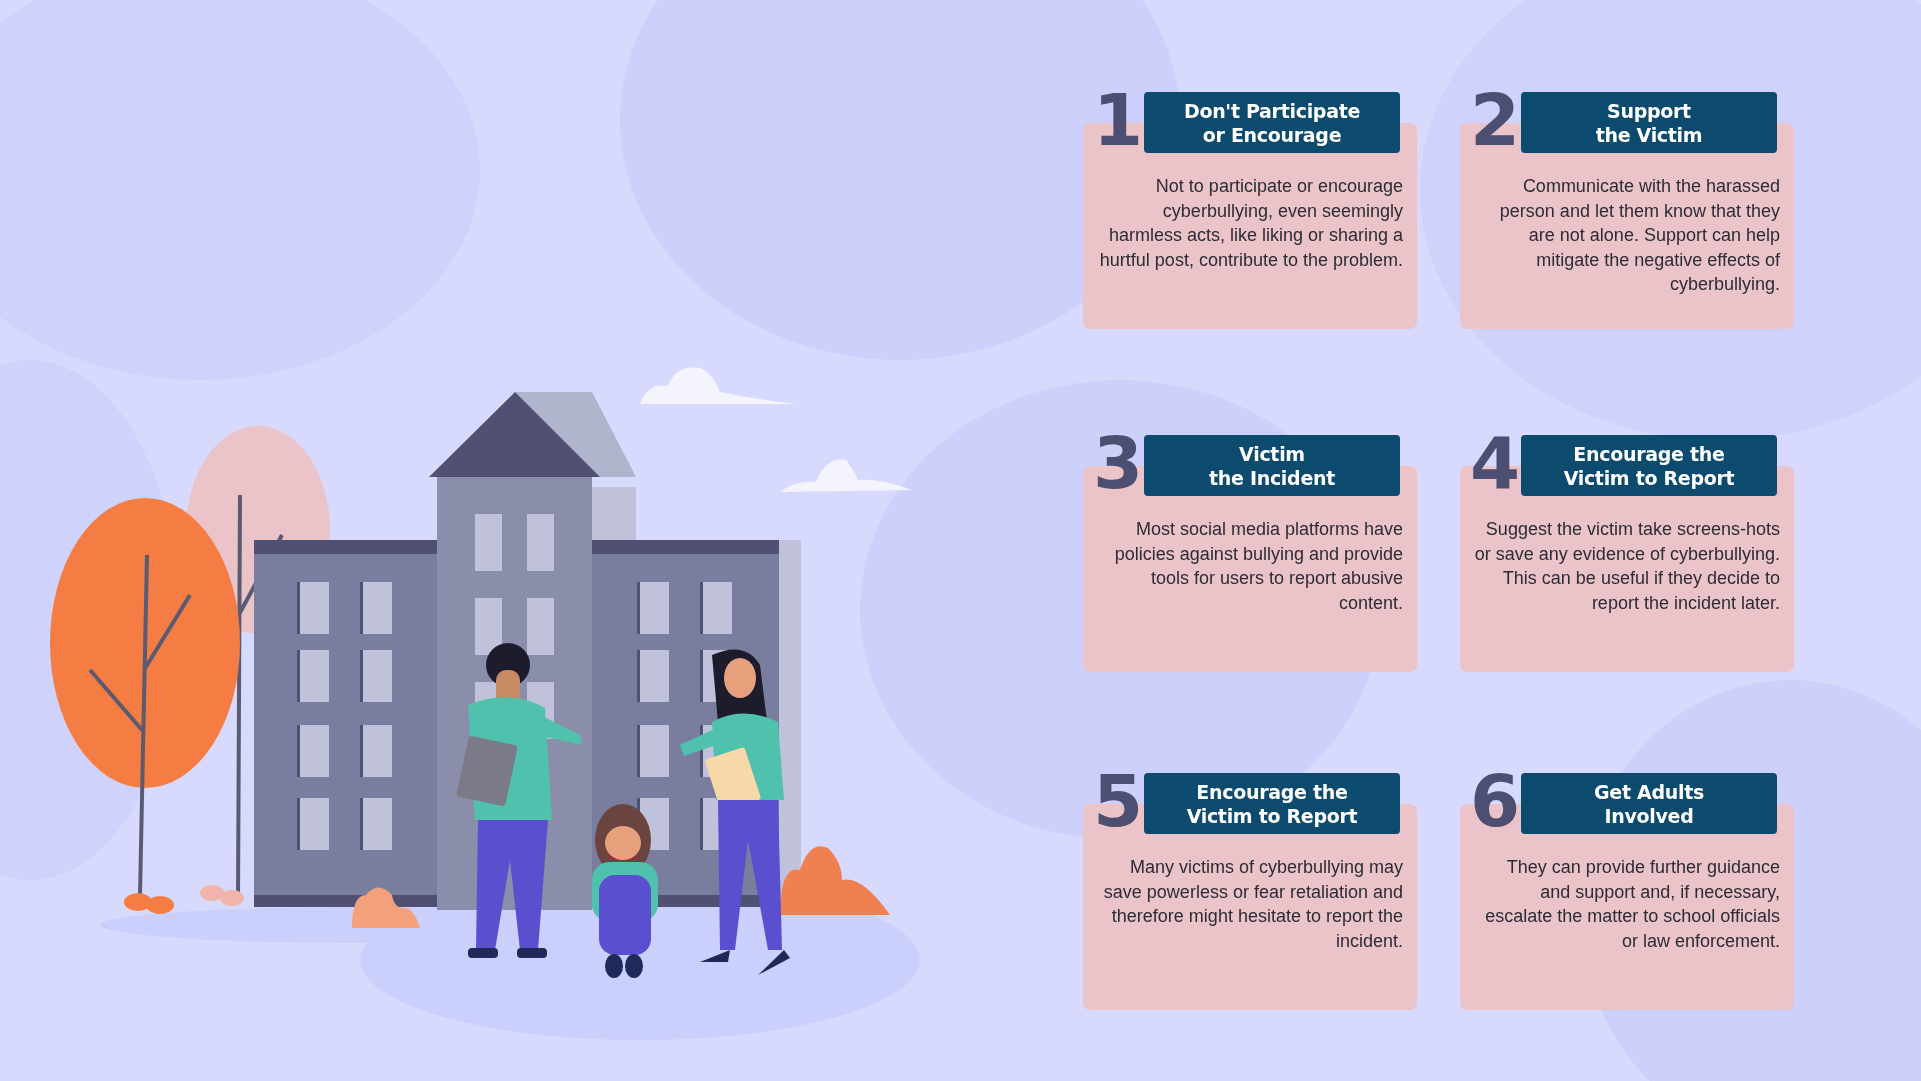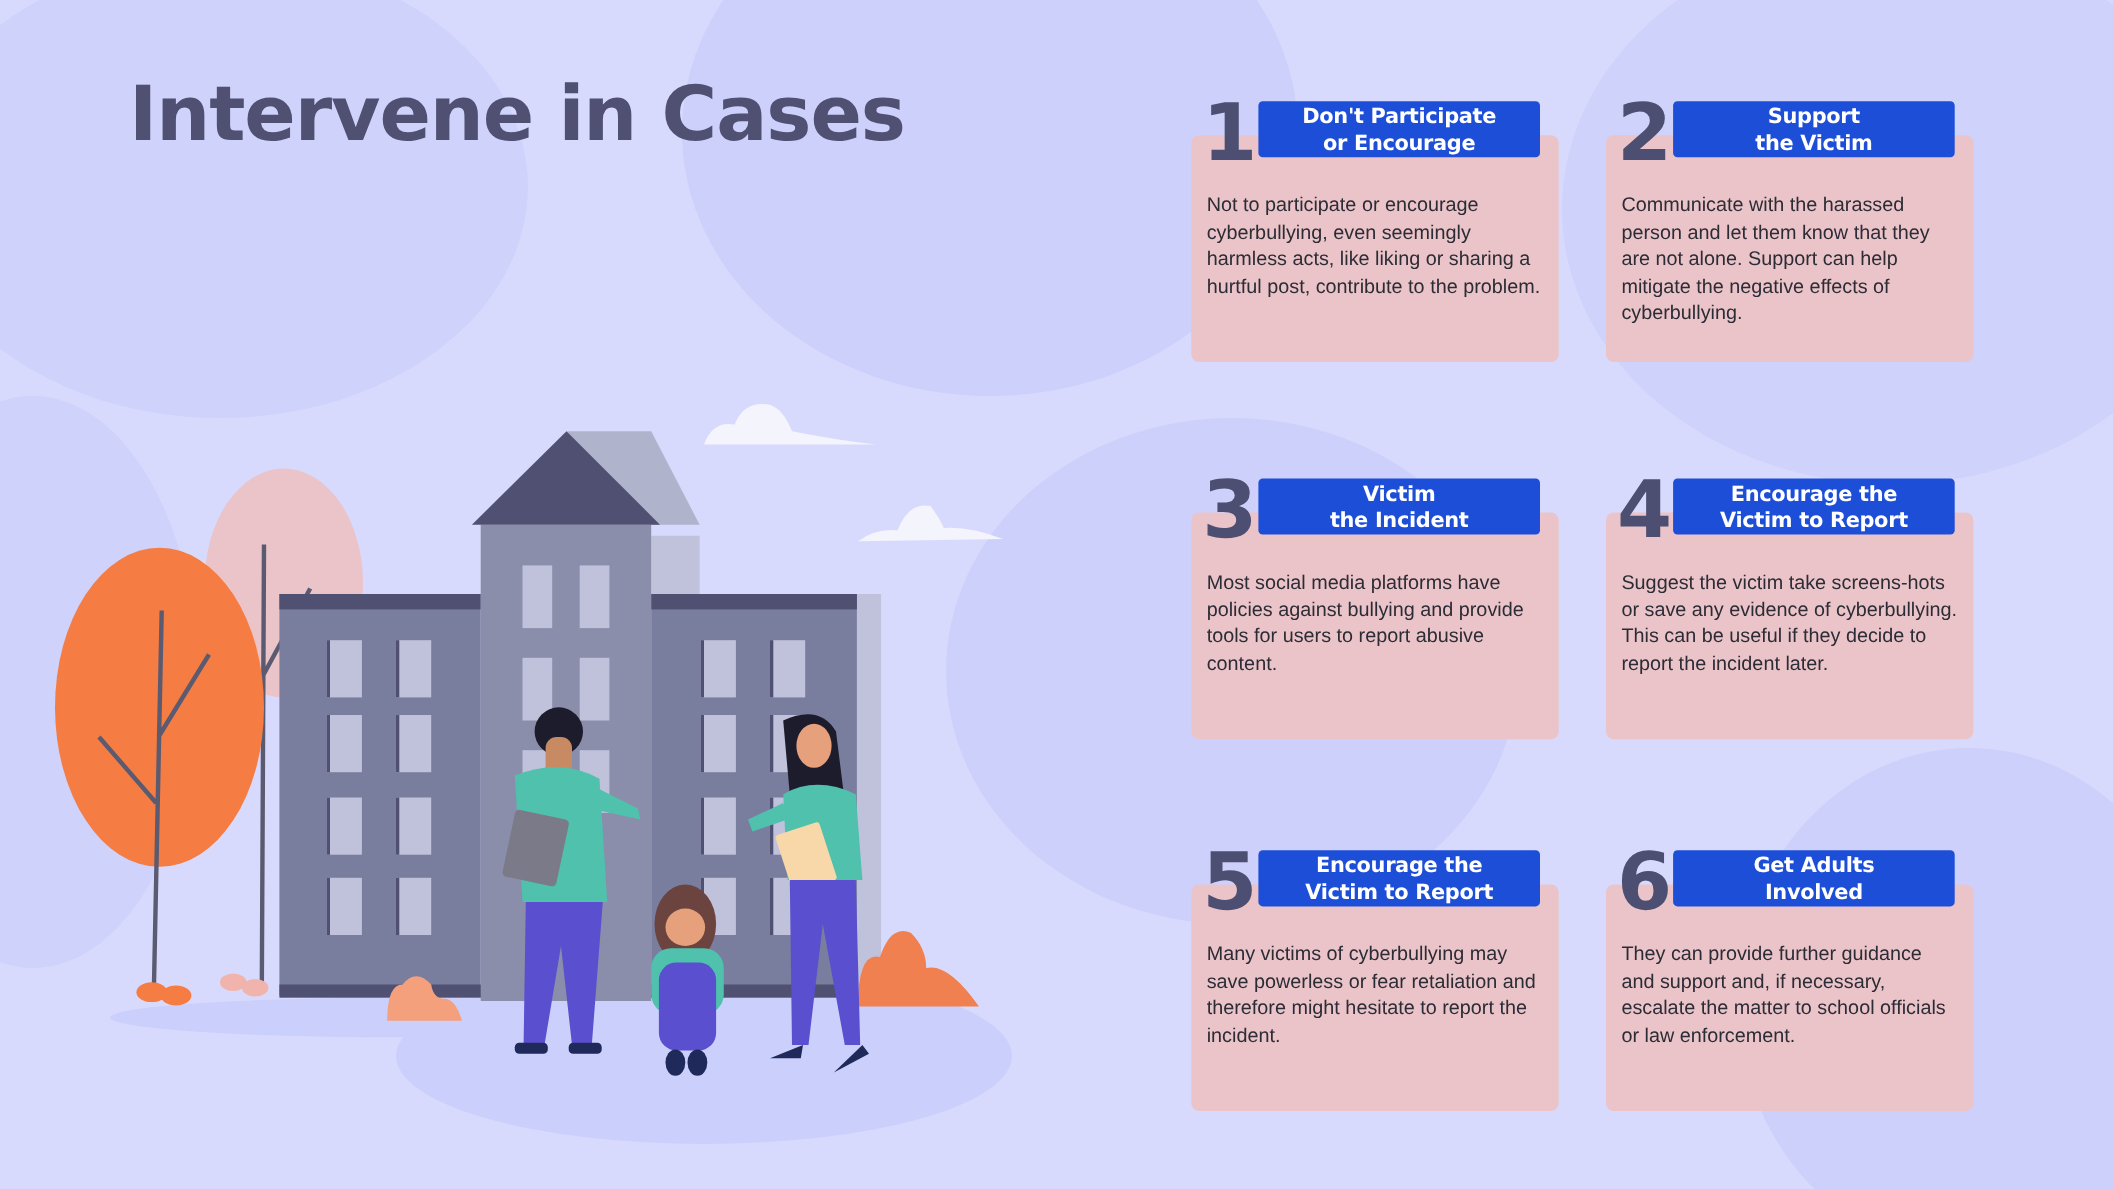--- a/index.html
+++ b/index.html
@@ -3,39 +3,38 @@
 <meta charset="utf-8">
 <style>
   html,body{margin:0;padding:0;}
   body{width:1921px;height:1081px;overflow:hidden;background:#d8dafd;position:relative;font-family:"Liberation Sans",sans-serif;}
   .bg{position:absolute;inset:0;overflow:hidden;}
   .blob{position:absolute;background:#ccd0fb;border-radius:50%;}
   .title{position:absolute;left:80px;top:68px;width:780px;text-align:center;color:#4f5072;font-family:"DejaVu Sans",sans-serif;font-weight:bold;font-size:69px;line-height:73px;letter-spacing:-1px;}
   .card{position:absolute;width:334px;}
   .card-body{position:absolute;left:0;top:31px;width:334px;height:206px;background:#eac4c8;border-radius:7px;}
   .card-num{position:absolute;left:10px;top:-12px;font-family:"DejaVu Sans",sans-serif;font-weight:bold;font-size:72px;line-height:80px;color:#4d4f72;}
-  .card-head{position:absolute;left:61px;top:0;width:256px;height:51px;background:#1d4ed8;border-radius:4px;color:#fff;font-family:"DejaVu Sans",sans-serif;font-weight:bold;font-size:19px;line-height:24px;display:flex;align-items:center;justify-content:center;text-align:center;white-space:pre-line;letter-spacing:-0.3px;}
-  .card-text{position:absolute;left:14px;top:82px;width:306px;text-align:left;color:#2c2c36;font-size:18px;line-height:24.5px;}
+  .card-head{position:absolute;left:61px;top:0;width:256px;height:61px;background:#0c4a6e;border-radius:4px;color:#fff;font-family:"DejaVu Sans",sans-serif;font-weight:bold;font-size:19px;line-height:24px;display:flex;align-items:center;justify-content:center;text-align:center;white-space:pre-line;letter-spacing:-0.3px;}
+  .card-text{position:absolute;left:14px;top:82px;width:306px;text-align:right;color:#2c2c36;font-size:18px;line-height:24.5px;}
   .abs{position:absolute;}
 </style>
 </head>
 <body>
 
 <div class="bg">
   <div class="blob" style="left:-80px;top:-40px;width:560px;height:420px;background:#cfd2fb;"></div>
   <div class="blob" style="left:620px;top:-120px;width:560px;height:480px;background:#cdd0fb;"></div>
   <div class="blob" style="left:1420px;top:-60px;width:600px;height:500px;background:#cfd2fb;"></div>
   <div class="blob" style="left:-120px;top:360px;width:300px;height:520px;background:#cfd2fb;"></div>
   <div class="blob" style="left:860px;top:380px;width:520px;height:460px;background:#cdd0fb;"></div>
   <div class="blob" style="left:1580px;top:680px;width:420px;height:460px;background:#cdd0fb;"></div>
   <div class="blob" style="left:360px;top:880px;width:560px;height:160px;background:#cbcffb;"></div>
 </div>
 
 <div class="title">
-  <div>Intervene in Cases</div>
 </div>
 
 <svg class="abs" style="left:0;top:360px;" width="940" height="680" viewBox="0 360 940 680">
 
   <g fill="#f4f4fd">
     <path d="M640 404 Q648 382 668 386 Q676 364 700 368 Q712 372 720 392 Q760 400 796 404 Z"></path>
     <path d="M780 492 Q796 480 816 482 Q826 456 846 460 Q856 474 858 480 Q880 478 912 490 Z"></path>
   </g>
 
   <ellipse cx="258" cy="530" rx="72" ry="104" fill="#eac4c8"></ellipse>

